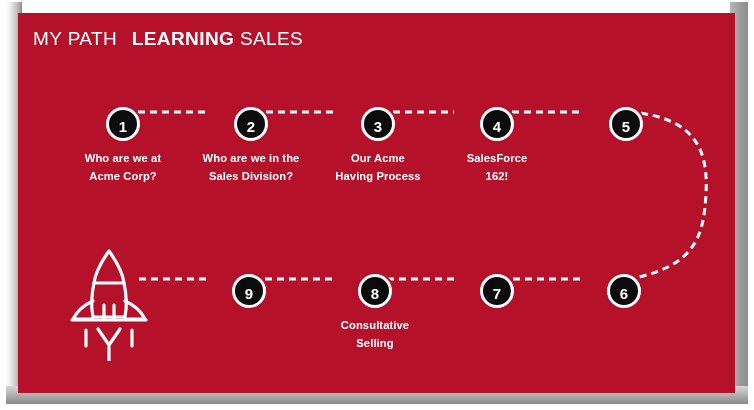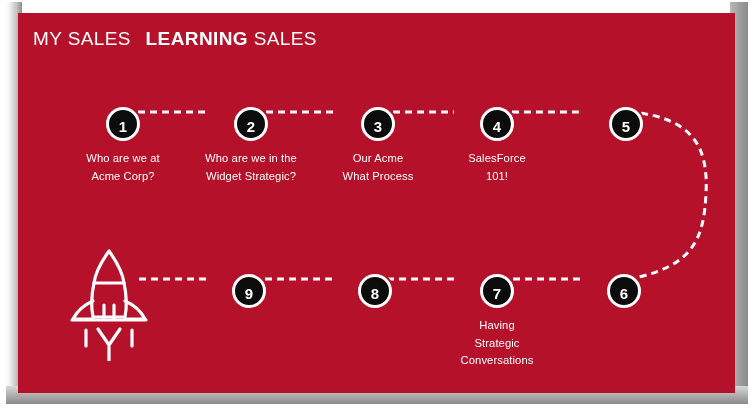--- a/index.html
+++ b/index.html
@@ -106,21 +106,21 @@
     line-height: 34px;
     text-align: center;
     box-sizing: border-box;
     position: relative;
     z-index: 3;
   }
   .caption {
     margin-top: 9px;
     color: #ffffff;
     font-size: 11.2px;
-    font-weight: 400;
+    font-weight: 700;
     line-height: 17.5px;
     letter-spacing: 0.1px;
     white-space: pre-line;
   }
 
   
   #rocket {
     position: absolute;
     left: 46px;
     top: 228px;
@@ -132,21 +132,21 @@
 <body>
 
 <div id="frame">
   <div id="bevel"></div>
   <div id="bevel-left"></div>
   <div id="bevel-right"></div>
   <div id="bevel-bottom"></div>
 
   <div id="canvas">
 
-    <div id="title"><span>MY SALES </span><span class="strong">LEARNING</span><span> SALES</span></div>
+    <div id="title"><span>MY PATH </span><span class="strong">LEARNING</span><span> SALES</span></div>
 
     <svg id="connectors" viewBox="0 0 717 380" xmlns="http://www.w3.org/2000/svg">
       <g fill="none" stroke="#ffffff" stroke-width="3" stroke-dasharray="7 5" stroke-linecap="butt">
 
         <line x1="108" y1="99" x2="190" y2="99"></line>
         <line x1="236" y1="99" x2="317" y2="99"></line>
         <line x1="363" y1="99" x2="436" y2="99"></line>
         <line x1="482" y1="99" x2="565" y2="99"></line>
 
         <path d="M 611 99 C 680 104, 690 140, 688 180 C 686 225, 676 254, 611 266"></path>
@@ -182,46 +182,45 @@
 
     <div id="steps-layer">
         <div class="step" style="left: 105px; top: 94px;">
           <div class="node">1</div>
           <div class="caption">Who are we at
 Acme Corp?</div>
         </div>
         <div class="step" style="left: 233px; top: 94px;">
           <div class="node">2</div>
           <div class="caption">Who are we in the
-Widget Strategic?</div>
+Sales Division?</div>
         </div>
         <div class="step" style="left: 360px; top: 94px;">
           <div class="node">3</div>
           <div class="caption">Our Acme
-What Process</div>
+Having Process</div>
         </div>
         <div class="step" style="left: 479px; top: 94px;">
           <div class="node">4</div>
           <div class="caption">SalesForce
-101!</div>
+162!</div>
         </div>
         <div class="step" style="left: 608px; top: 94px;">
           <div class="node">5</div>
         </div>
         <div class="step" style="left: 606px; top: 261px;">
           <div class="node">6</div>
         </div>
         <div class="step" style="left: 479px; top: 261px;">
           <div class="node">7</div>
-          <div class="caption">Having
-Strategic
-Conversations</div>
         </div>
         <div class="step" style="left: 357px; top: 261px;">
           <div class="node">8</div>
+          <div class="caption">Consultative
+Selling</div>
         </div>
         <div class="step" style="left: 231px; top: 261px;">
           <div class="node">9</div>
         </div>
       </div>
 
   </div>
 </div>
 
 </body></html>

